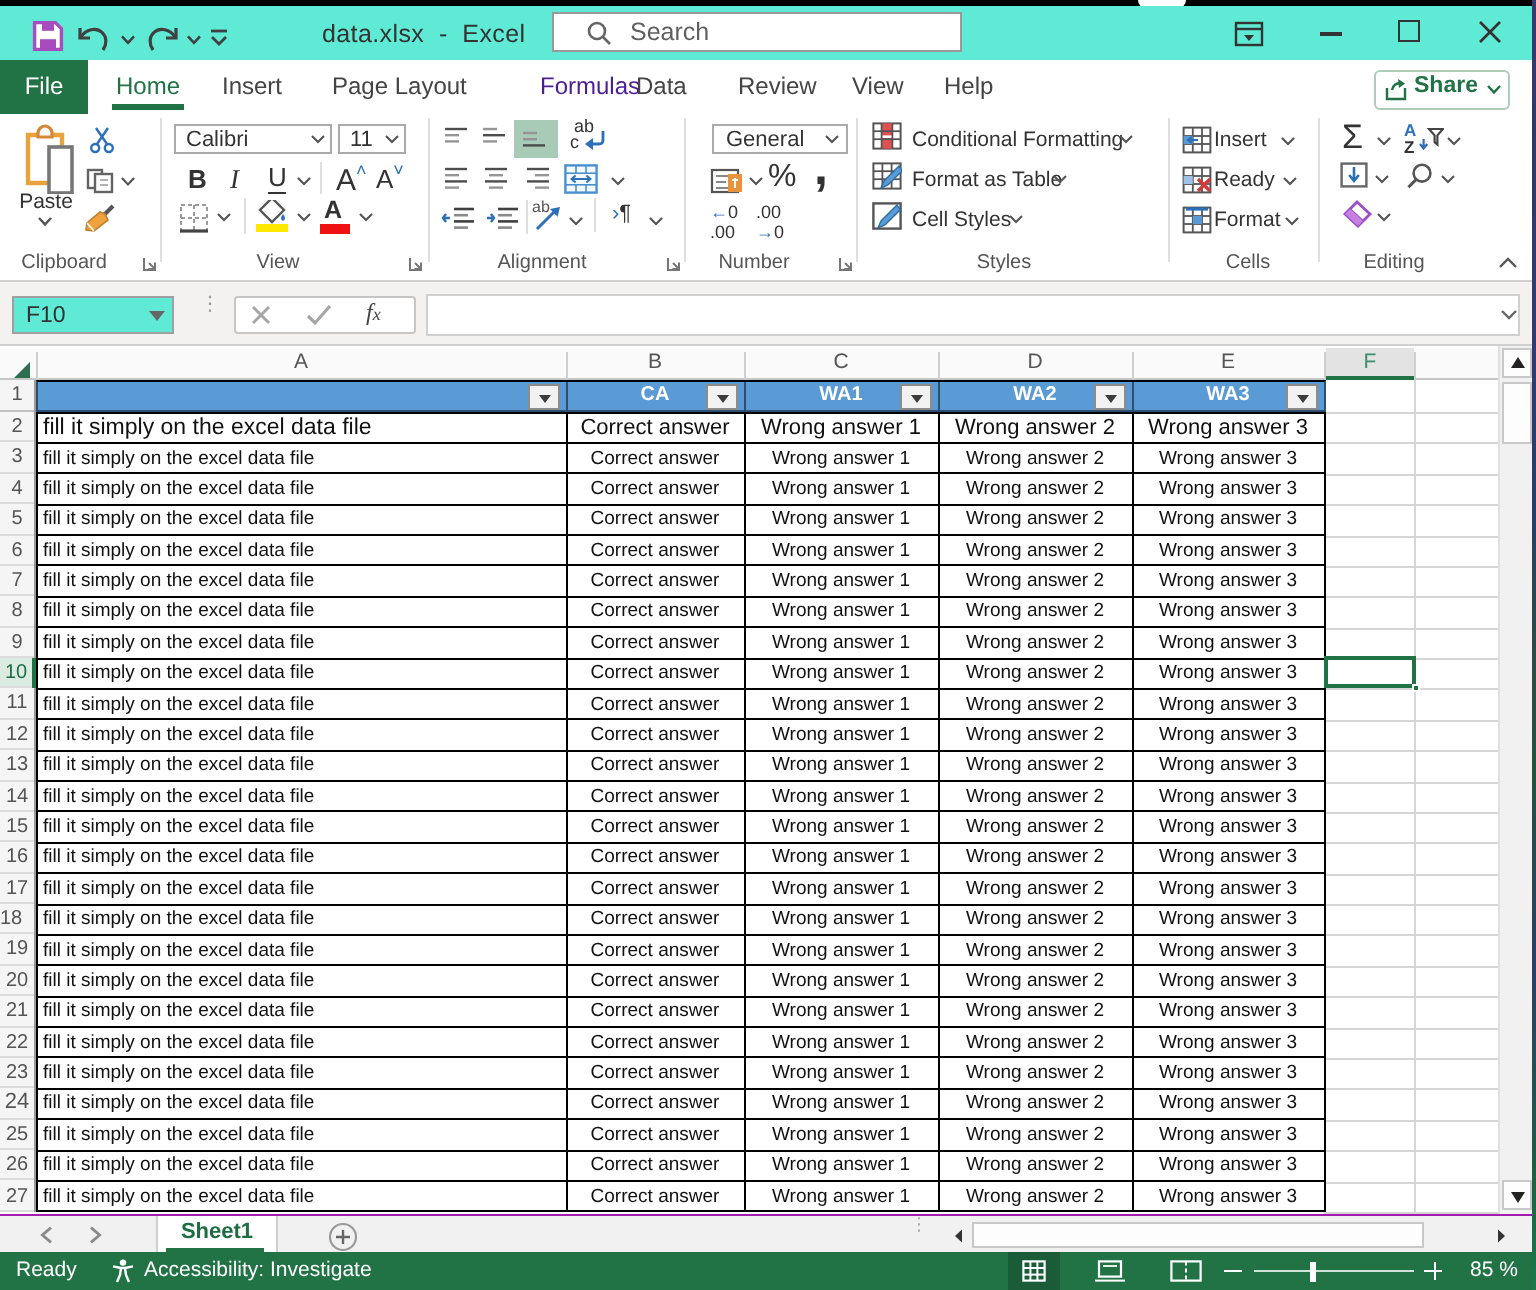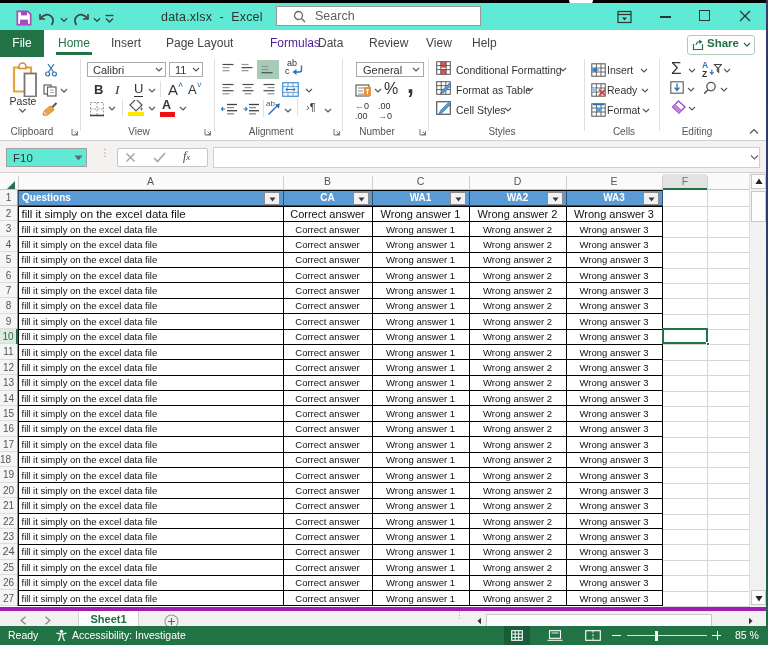--- a/index.html
+++ b/index.html
@@ -475,21 +475,20 @@
 <div class="abs" style="left:662px;top:325.22px;width:87px;height:1px;background:#d6d6d6;"></div>
 <div class="abs" style="left:662px;top:340.60px;width:87px;height:1px;background:#d6d6d6;"></div>
 <div class="abs" style="left:662px;top:355.98px;width:87px;height:1px;background:#d6d6d6;"></div>
 <div class="abs" style="left:662px;top:371.36px;width:87px;height:1px;background:#d6d6d6;"></div>
 <div class="abs" style="left:662px;top:386.74px;width:87px;height:1px;background:#d6d6d6;"></div>
 <div class="abs" style="left:662px;top:402.12px;width:87px;height:1px;background:#d6d6d6;"></div>
 <div class="abs" style="left:662px;top:417.50px;width:87px;height:1px;background:#d6d6d6;"></div>
 <div class="abs" style="left:662px;top:432.88px;width:87px;height:1px;background:#d6d6d6;"></div>
 <div class="abs" style="left:707px;top:17px;width:1px;height:416px;background:#d6d6d6;"></div>
 <div class="abs" style="left:18px;top:17px;width:645px;height:16px;background:#5b9bd5;border:1px solid #2e4e6f;border-top-color:#000;"></div>
-<div class="abs" style="left:18px;top:18px;width:265px;height:14px;padding-left:4px;font-size:10px;font-weight:bold;color:#fff;text-align:left;line-height:14px;">Questions</div>
 <div class="abs" style="left:264px;top:18.5px;width:16px;height:13px;background:#f2f2f2;border:1px solid #8c8c8c;"></div>
 <svg class="abs" style="left:268.5px;top:23.5px" width="7" height="5" viewBox="0 0 7 5">
       <path d="M0.5 0.5 L6.5 0.5 L3.5 4.5 z" fill="#3b3b3b"></path>
     </svg>
 <div class="abs" style="left:283px;top:18px;width:89px;height:14px;font-size:10px;font-weight:bold;color:#fff;text-align:center;line-height:14px;">CA</div>
 <div class="abs" style="left:283px;top:18px;width:1px;height:14px;background:#2e4e6f;"></div>
 <div class="abs" style="left:353px;top:18.5px;width:16px;height:13px;background:#f2f2f2;border:1px solid #8c8c8c;"></div>
 <svg class="abs" style="left:357.5px;top:23.5px" width="7" height="5" viewBox="0 0 7 5">
       <path d="M0.5 0.5 L6.5 0.5 L3.5 4.5 z" fill="#3b3b3b"></path>
     </svg>
@@ -711,21 +710,21 @@
 <div class="abs" style="left:1px;top:1px;width:15px;height:15px;background:#fdfdfd;border:1px solid #c8c8c8;"></div>
 <svg class="abs" style="left:5px;top:5px" width="8" height="7" viewBox="0 0 8 7">
       <path d="M4 0.5 L7.5 6 L0.5 6 z" fill="#222"></path>
     </svg>
 <div class="abs" style="left:1px;top:18px;width:15px;height:31px;background:#fdfdfd;border:1px solid #c8c8c8;"></div>
 <div class="abs" style="left:1px;top:417px;width:15px;height:15px;background:#fdfdfd;border:1px solid #c8c8c8;"></div>
 <svg class="abs" style="left:5px;top:422px" width="8" height="7" viewBox="0 0 8 7">
       <path d="M4 6.5 L7.5 1 L0.5 1 z" fill="#222"></path>
     </svg>
 </div>
-<div class="abs" style="left:0;top:607px;width:768px;height:19px;background:#f1f1f1;border-top:4px solid #a21caf;">
+<div class="abs" style="left:0;top:607px;width:768px;height:19px;background:#f1f1f1;border-top:1px solid #a21caf;">
 <svg class="abs" style="left:20px;top:5px" width="7" height="9" viewBox="0 0 7 9">
       <path d="M5.5 0.8 L1.2 4.5 L5.5 8.2" fill="none" stroke="#8a8a8a" stroke-width="1.4"></path>
     </svg>
 <svg class="abs" style="left:44px;top:5px" width="7" height="9" viewBox="0 0 7 9">
       <path d="M1.5 0.8 L5.8 4.5 L1.5 8.2" fill="none" stroke="#8a8a8a" stroke-width="1.4"></path>
     </svg>
 <div class="abs" style="left:78px;top:0;width:61px;height:19px;background:#fff;border-left:1px solid #d0d0d0;border-right:1px solid #d0d0d0;"></div>
 <div class="abs" style="left:83px;top:15.5px;width:49px;height:3px;background:#217346;"></div>
 <div class="abs" style="left:78px;top:2px;width:61px;text-align:center;font-size:11px;font-weight:bold;color:#1d6f43;">Sheet1</div>
 <svg class="abs" style="left:164px;top:3px" width="15" height="15" viewBox="0 0 15 15">

